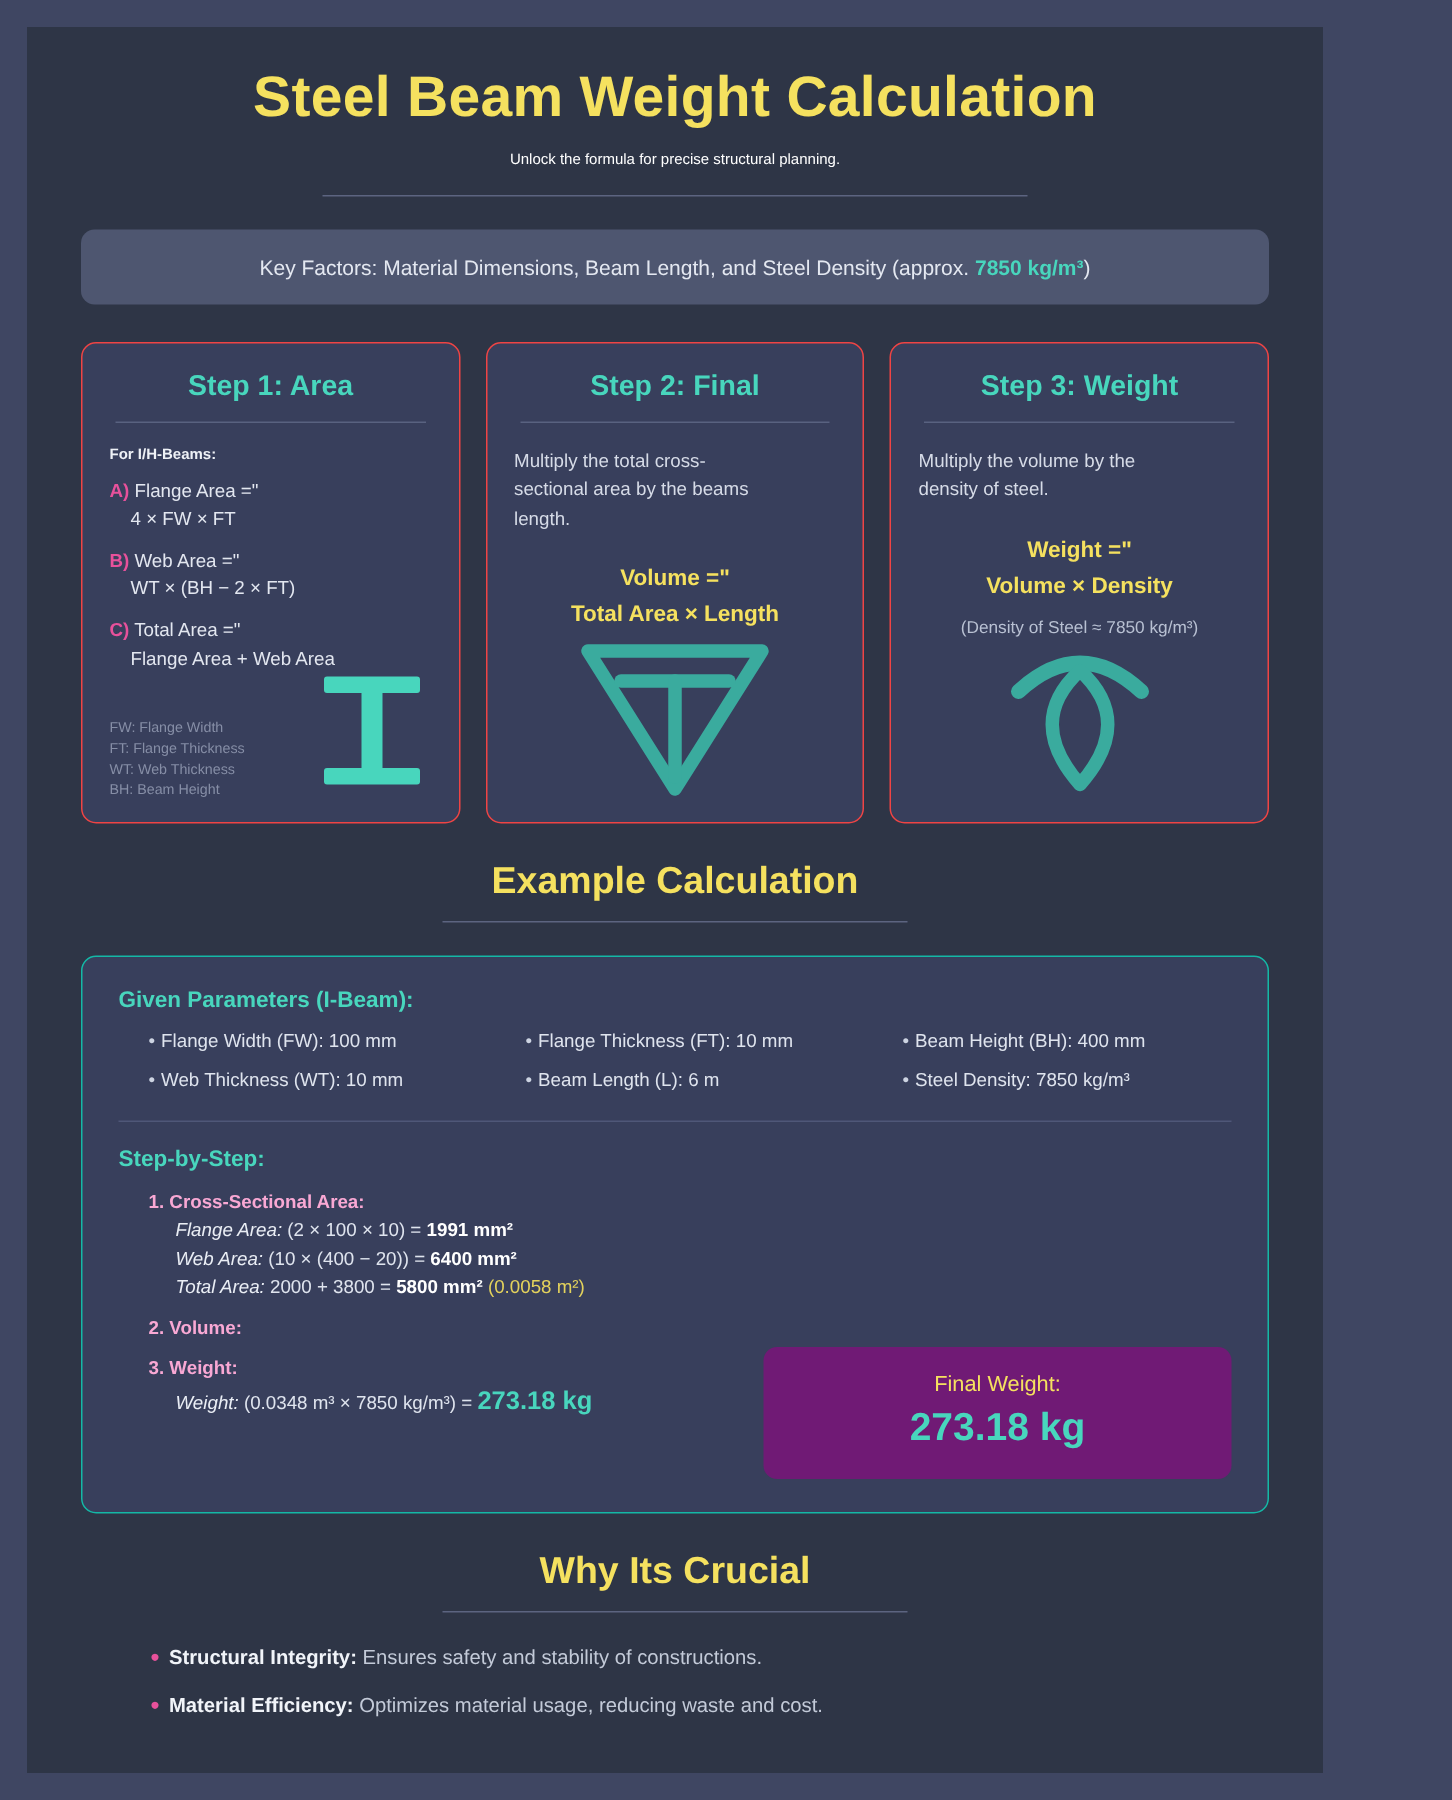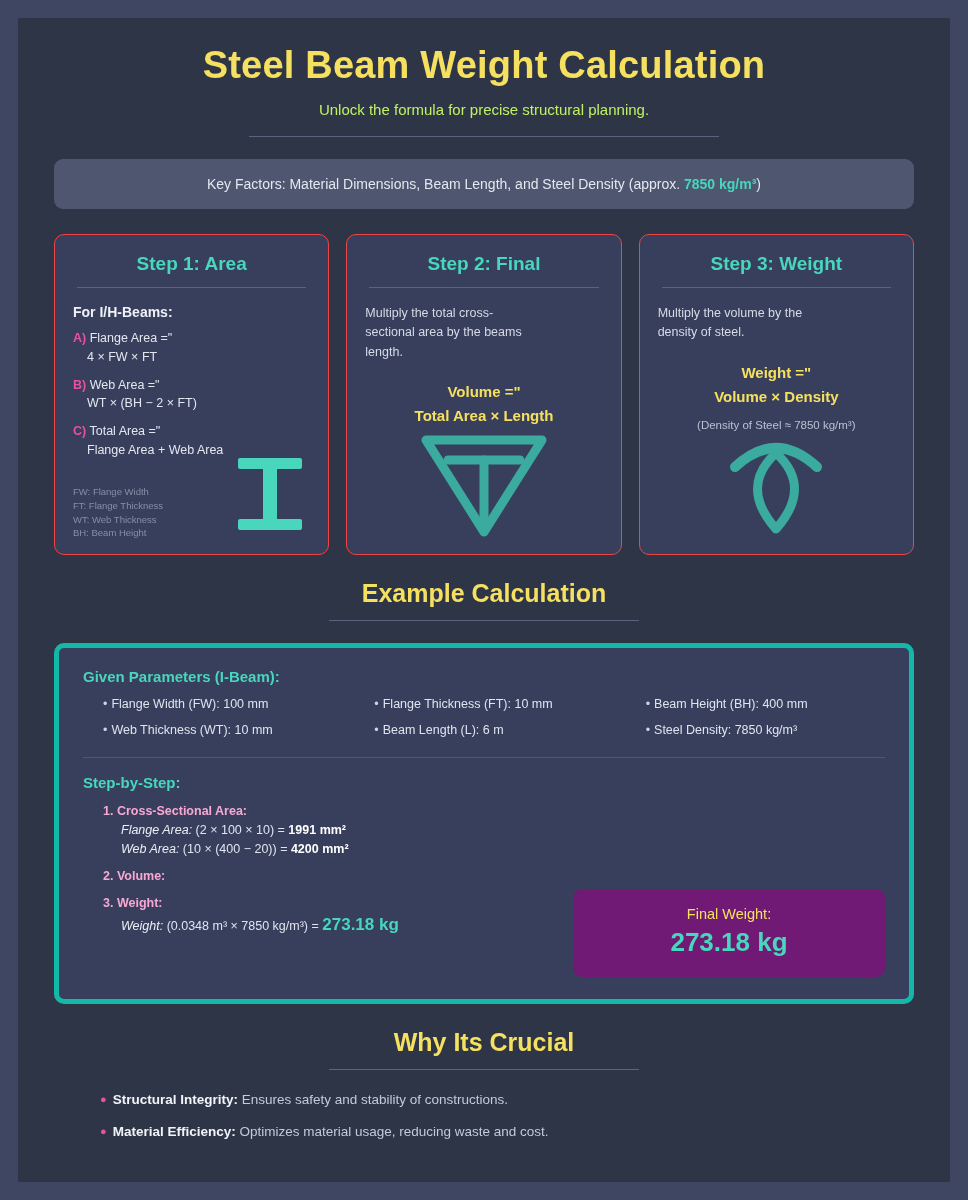--- a/index.html
+++ b/index.html
@@ -4,32 +4,32 @@
 <style>
   * { box-sizing: border-box; margin: 0; padding: 0; }
   html, body {
     width: 968px; height: 1200px;
     background: #3f4662;
     font-family: "Liberation Sans", sans-serif;
   }
   .page {
     position: absolute;
     left: 18px; top: 18px;
-    width: 932px; height: 1164px;
+    width: 864px; height: 1164px;
     background: #2e3546;
     overflow: hidden;
   }
   
   .hero { padding-top: 26px; text-align: center; }
   .hero-title {
     font-size: 38px; font-weight: bold; color: #f5e15f;
     letter-spacing: .2px;
   }
   .hero-sub {
-    margin-top: 14px; font-size: 15px; color: #bef264;
+    margin-top: 14px; font-size: 10px; color: #ffffff;
   }
   .hero-rule {
     width: 470px; height: 1px; background: #5c6480;
     margin: 18px auto 0;
   }
   
   .banner {
     margin: 22px 36px 0;
     background: #4e5670;
     border-radius: 9px;
@@ -56,21 +56,21 @@
   }
   .card-title {
     text-align: center; color: #48d6bd;
     font-size: 19px; font-weight: bold;
   }
   .card-rule {
     height: 1px; background: #596280;
     margin: 12px 4px 16px;
   }
   .lead { font-size: 12.5px; color: #d6dbe7; line-height: 1.55; }
-  .fbold { font-weight: bold; color: #eef1f6; font-size: 14px; }
+  .fbold { font-weight: bold; color: #eef1f6; font-size: 10px; }
   .frow { margin-top: 9px; font-size: 12.5px; color: #e3e7f0; line-height: 1.5; }
   .frow .k { color: #e8519b; font-weight: bold; }
   .frow .sub { display: block; padding-left: 14px; }
   .formula {
     margin-top: 18px; text-align: center;
     color: #f5e15f; font-weight: bold; font-size: 15px; line-height: 1.6;
   }
   .note {
     margin-top: 10px; text-align: center;
     font-size: 11.5px; color: #b8c0d2;
@@ -81,21 +81,21 @@
   .icon-wrap { position: absolute; }
   .icon-1 { right: 22px; bottom: 16px; }
   .icon-c { left: 0; right: 0; bottom: 8px; display: flex; justify-content: center; }
   
   .sec-head { margin-top: 24px; text-align: center; }
   .sec-title { font-size: 25px; font-weight: bold; color: #f5e15f; }
   .sec-rule { width: 310px; height: 1px; background: #5c6480; margin: 12px auto 0; }
   .panel {
     margin: 22px 36px 0;
     background: #383f5c;
-    border: 5px solid #14b8a6;
+    border: 1px solid #14b8a6;
     border-radius: 10px;
     padding: 20px 24px 22px;
   }
   .panel-h { color: #48d6bd; font-size: 15px; font-weight: bold; }
   .params {
     margin-top: 12px;
     display: grid; grid-template-columns: repeat(3, 1fr);
     row-gap: 13px; column-gap: 10px; gap: 12px;
   }
   .param { font-size: 12.5px; color: #dfe4ee; padding-left: 20px; }
@@ -230,21 +230,24 @@
     <div class="panel-rule"></div>
 
     <div class="panel-h">Step-by-Step:</div>
 
     <div class="calc-block">
       <div class="calc-head">1. Cross-Sectional Area:</div>
       <div class="calc-line">
         <em>Flange Area:</em><span> (2 × 100 × 10) = </span><b>1991 mm²</b>
       </div>
       <div class="calc-line">
-        <em>Web Area:</em><span> (10 × (400 − 20)) = </span><b>4200 mm²</b>
+        <em>Web Area:</em><span> (10 × (400 − 20)) = </span><b>6400 mm²</b>
+      </div>
+      <div class="calc-line">
+        <em>Total Area:</em><span> 2000 + 3800 = </span><b>5800 mm²</b><span class="yel"> (0.0058 m²)</span>
       </div>
     </div>
 
     <div class="calc-block">
       <div class="calc-head">2. Volume:</div>
     </div>
 
     <div class="calc-row">
       <div class="calc-left">
         <div class="calc-block">

